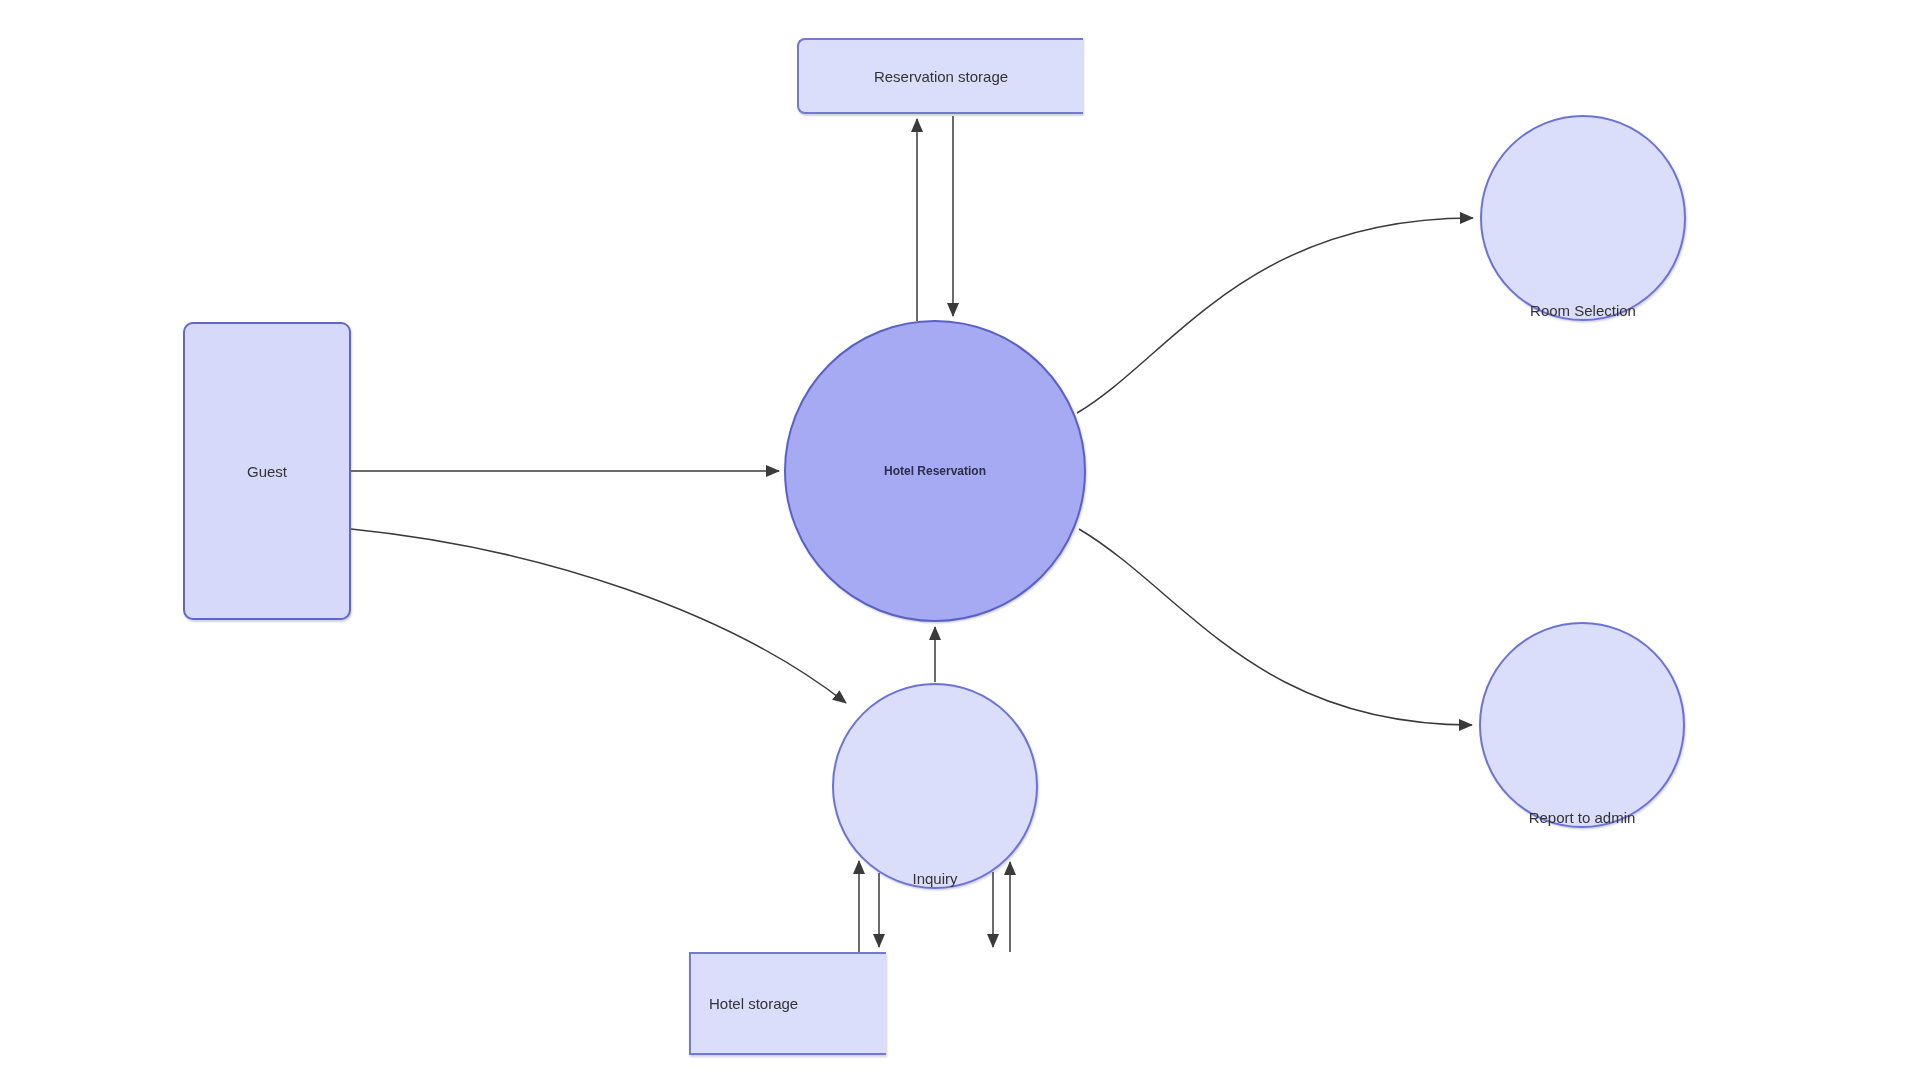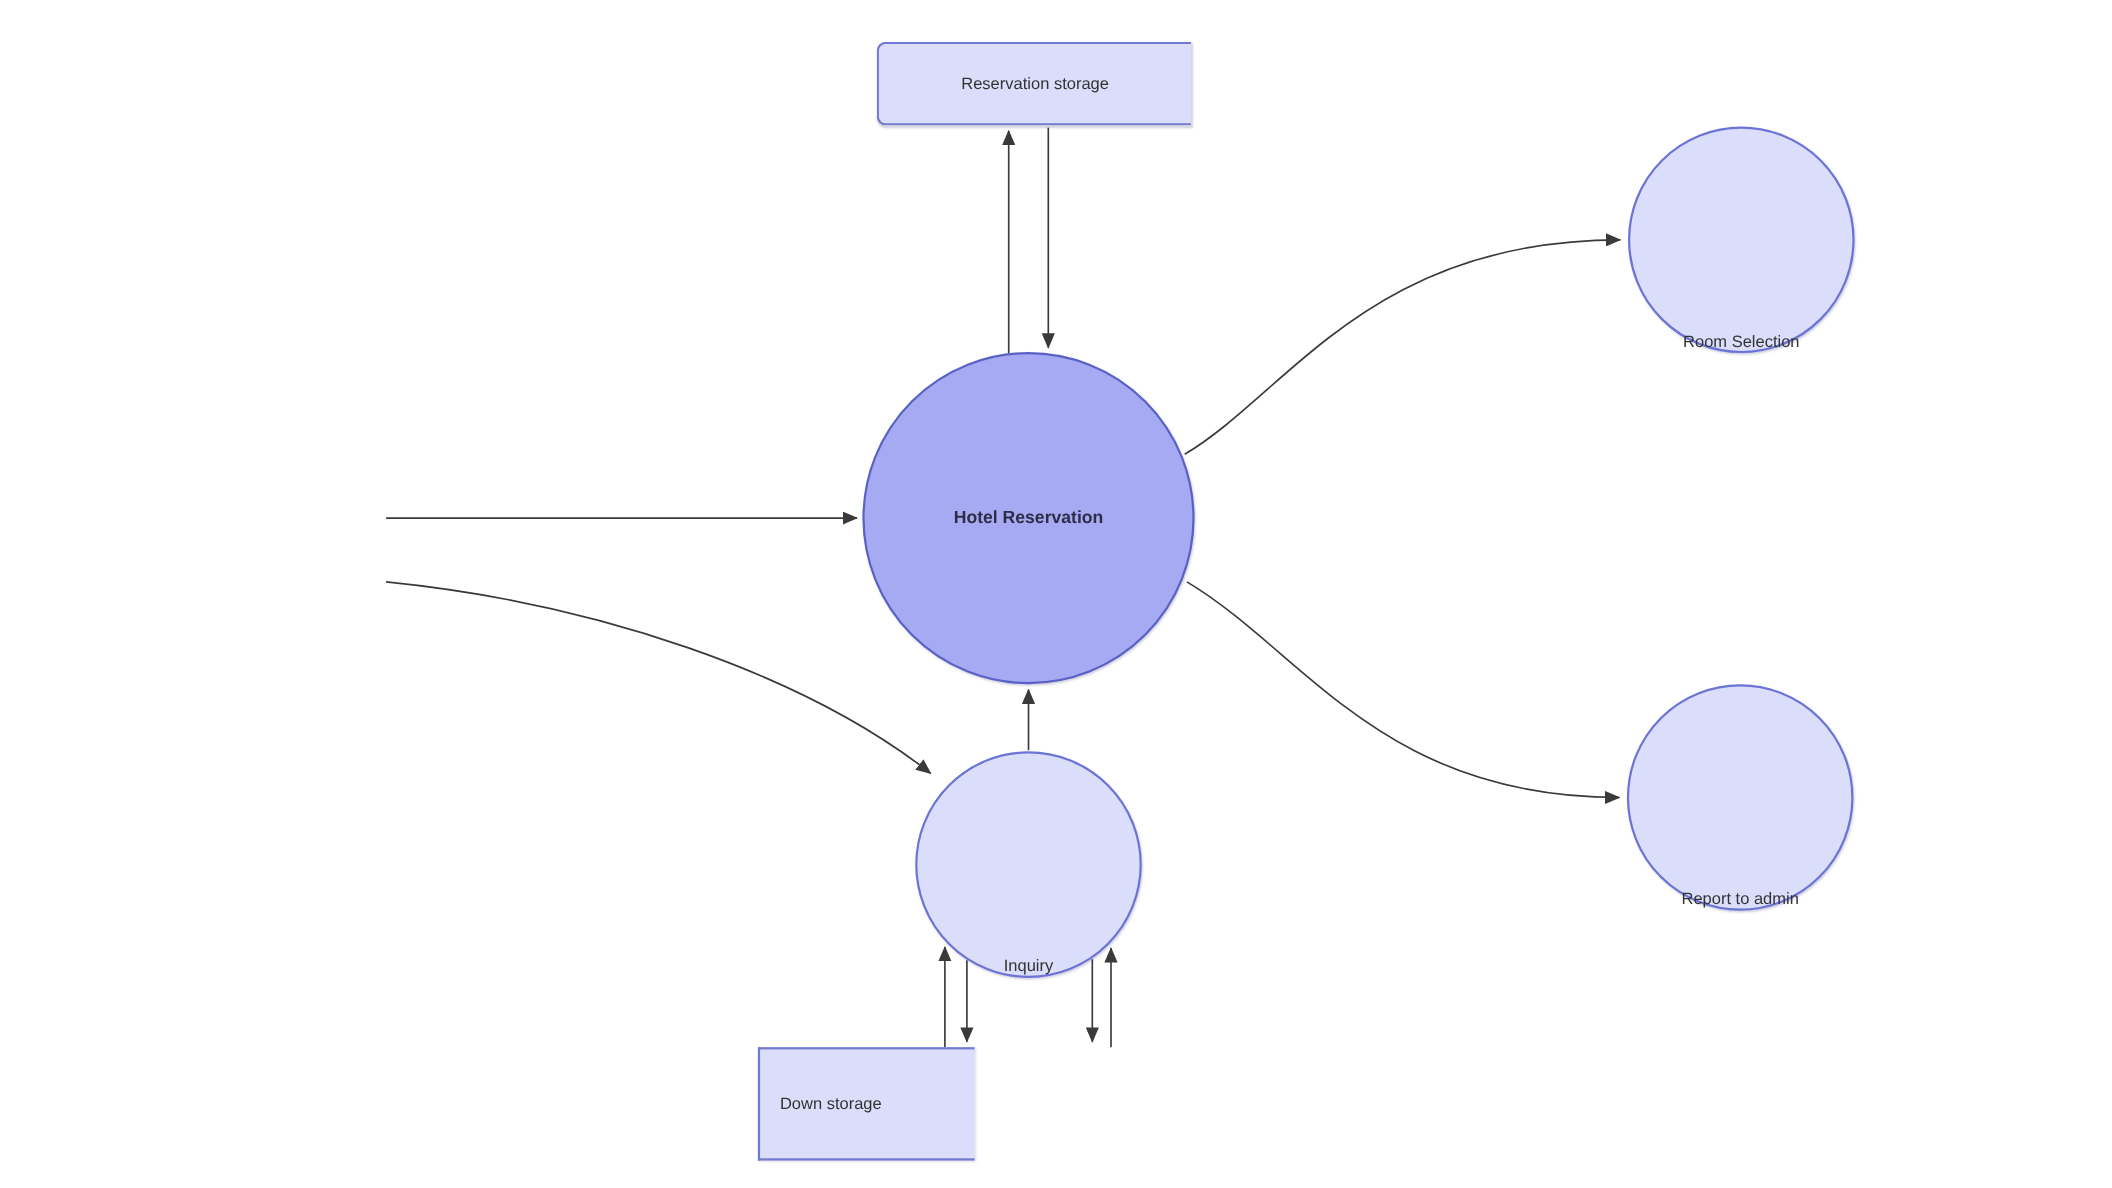--- a/index.html
+++ b/index.html
@@ -39,21 +39,21 @@
   .store.left-text{justify-content:flex-start;padding-left:18px;}
   .entity{
     background:var(--entity-fill);
     border:2px solid var(--entity-border);
     border-radius:10px;
   }
   .process{border-radius:50%;}
   .process.major{
     background:var(--process-fill);
     border:2px solid var(--process-border);
-    font-weight:bold;font-size:16px;color:var(--text-dark);
+    font-weight:bold;font-size:12px;color:var(--text-dark);
   }
   .process.minor{
     background:var(--shape-fill-light);
     border:2px solid var(--circle-border-light);
     align-items:flex-end;
   }
   .node .label{pointer-events:none;}
 </style>
 </head>
 <body>
@@ -81,31 +81,34 @@
   </svg>
 
   <div class="node store round-left" style="left:797px;top:38px;width:286px;height:76px;">
     <span class="label">Reservation storage</span>
   </div>
 
   <div class="node process minor" style="left:1480px;top:115px;width:206px;height:206px;">
     <span class="label">Room Selection</span>
   </div>
 
+  <div class="node entity" style="left:183px;top:322px;width:168px;height:298px;">
+    <span class="label">Guest</span>
+  </div>
 
   <div class="node process major" style="left:784px;top:320px;width:302px;height:302px;">
     <span class="label">Hotel Reservation</span>
   </div>
 
   <div class="node process minor" style="left:832px;top:683px;width:206px;height:206px;">
     <span class="label">Inquiry</span>
   </div>
 
   <div class="node process minor" style="left:1479px;top:622px;width:206px;height:206px;">
     <span class="label">Report to admin</span>
   </div>
 
   <div class="node store left-text" style="left:689px;top:952px;width:197px;height:103px;">
-    <span class="label">Down storage</span>
+    <span class="label">Hotel storage</span>
   </div>
 
 
 </div>
 
 </body></html>

